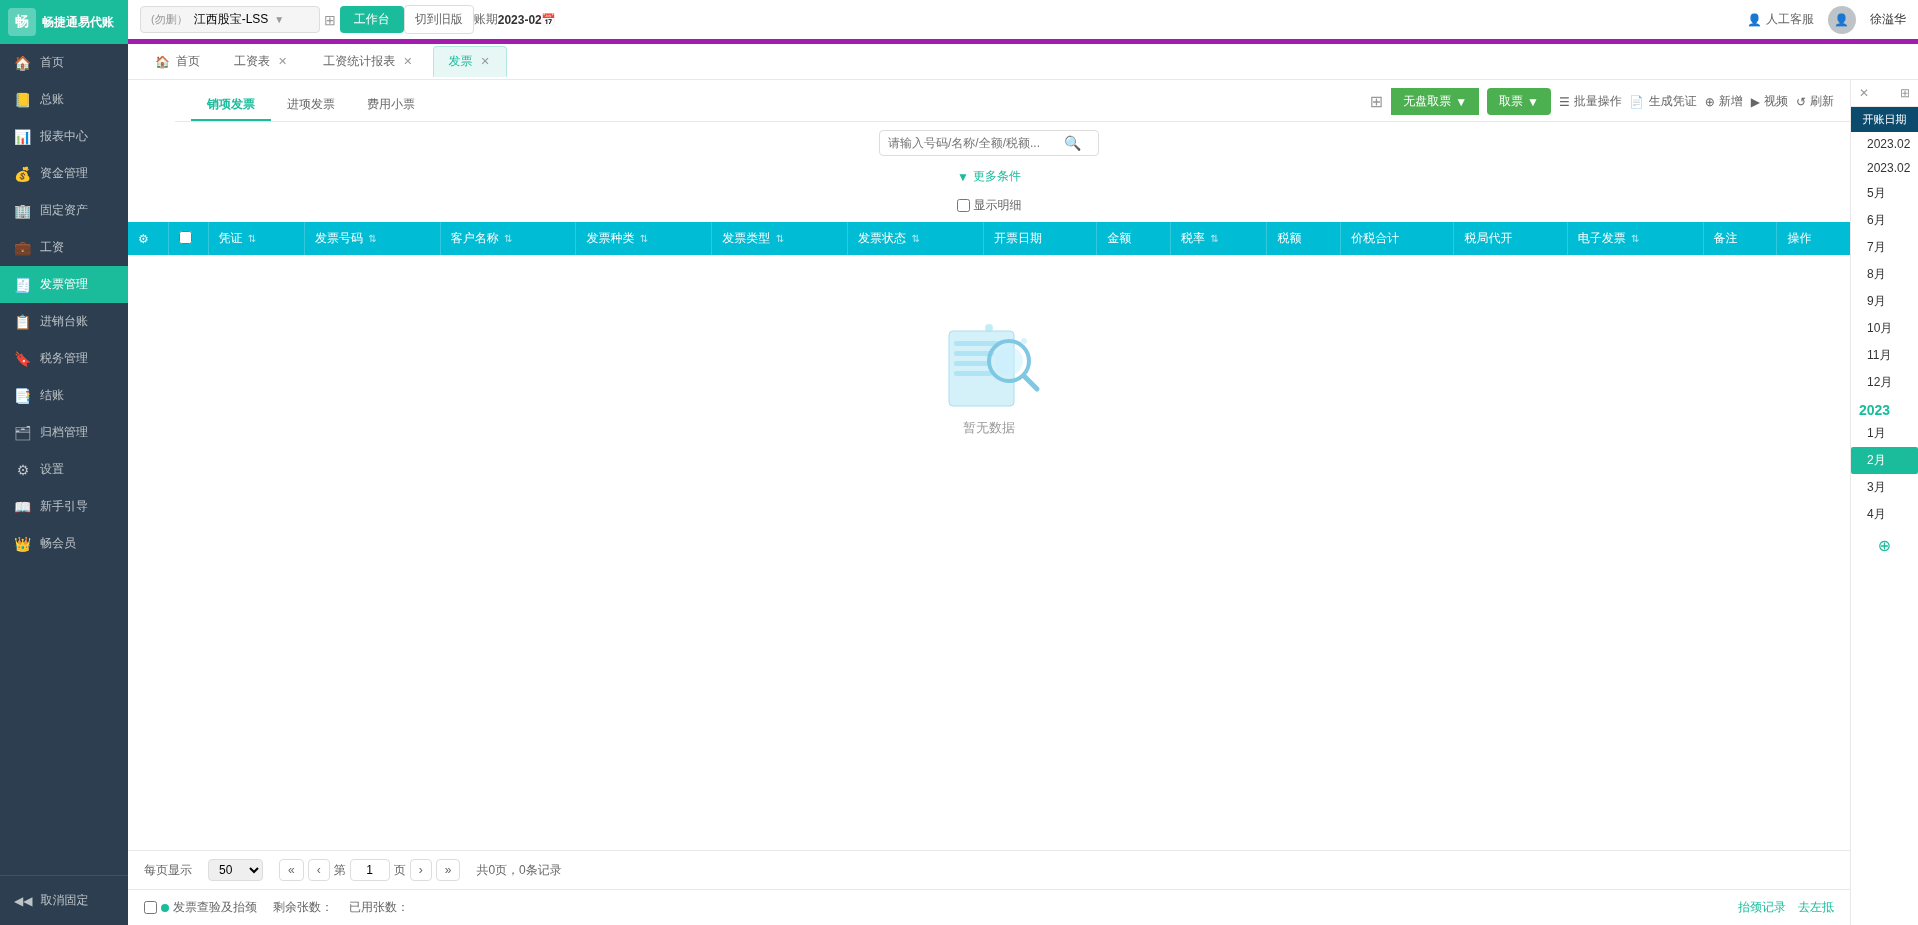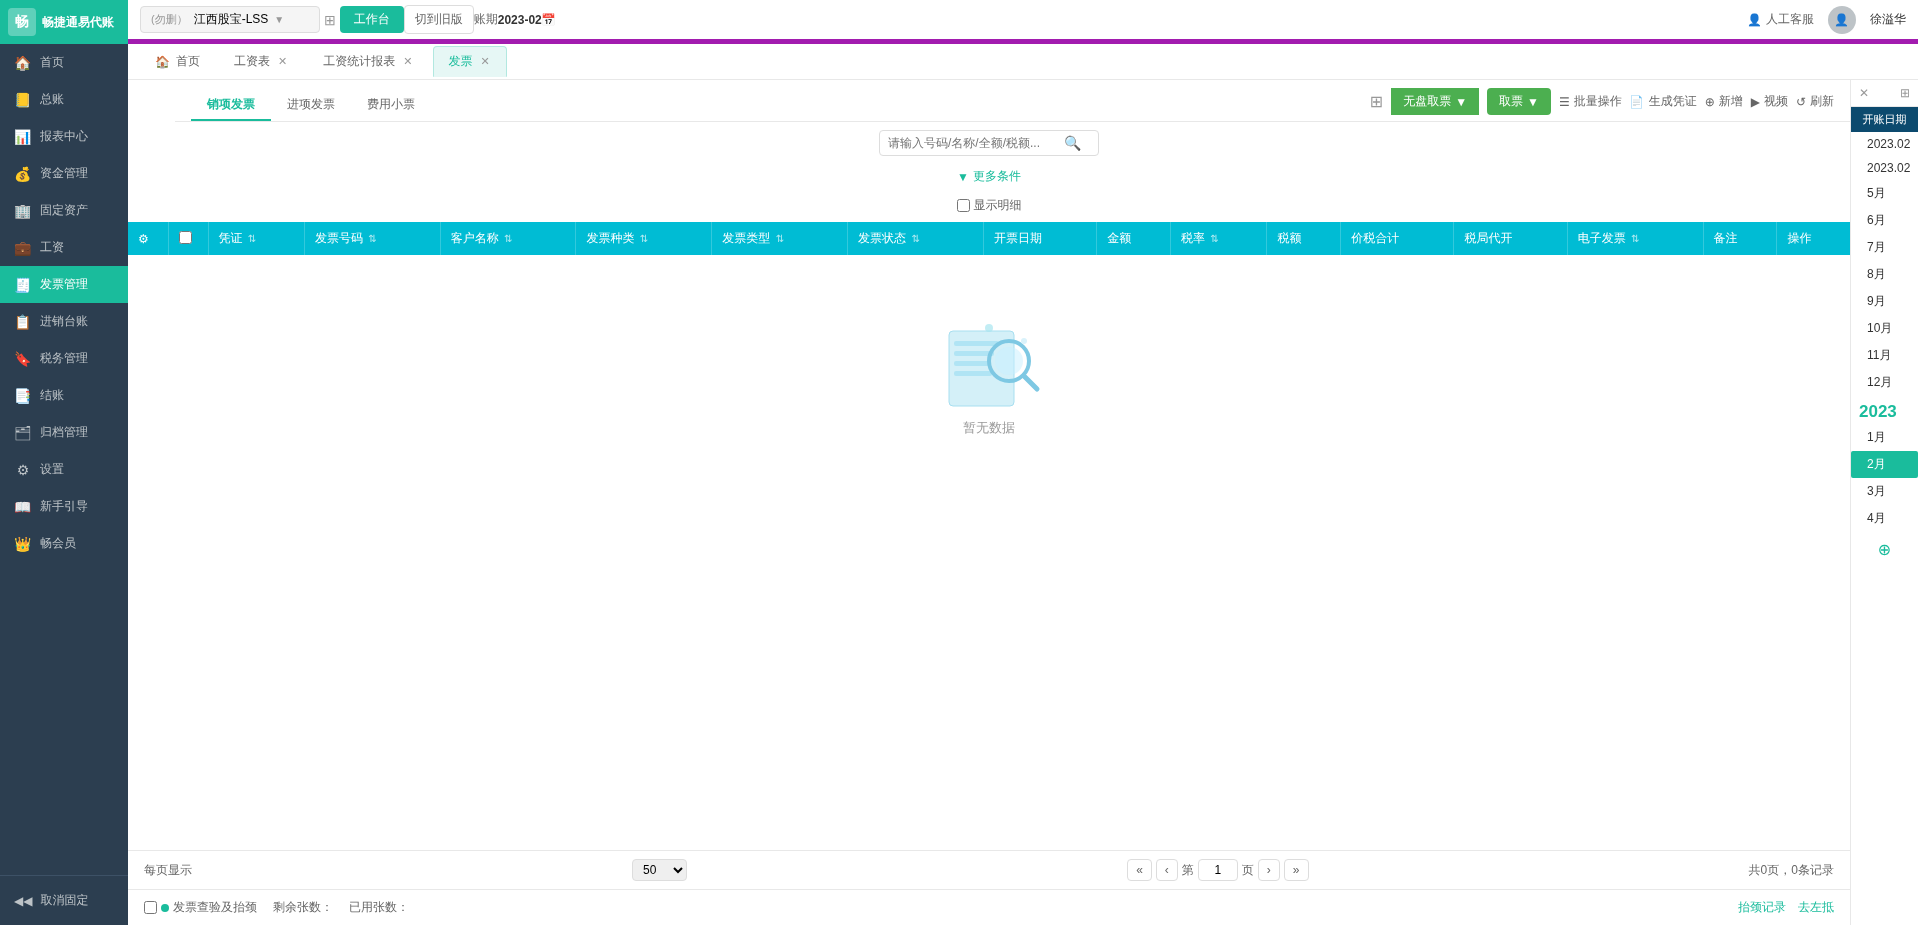--- a/index.html
+++ b/index.html
@@ -314,25 +314,25 @@
       border-right: 1px solid rgba(255,255,255,0.2);
     }
     .data-table thead th:last-child { border-right: none; }
     .col-checkbox { width: 40px; text-align: center; }
     .sort-icon { color: rgba(255,255,255,0.7); font-size: 10px; margin-left: 2px; }
 
     
     .pagination-bar {
       display: flex;
       align-items: center;
-      justify-content: space-between;
+      justify-content: flex-start;
       padding: 8px 16px;
       border-top: 1px solid #e8e8e8;
       background: #fff;
-      gap: 7px;
+      gap: 16px;
       flex-shrink: 0;
     }
     .page-size-label { color: #666; font-size: 12px; }
     .page-size-select {
       border: 1px solid #ddd;
       border-radius: 4px;
       padding: 2px 6px;
       font-size: 12px;
       cursor: pointer;
     }
@@ -387,21 +387,21 @@
       display: flex;
       align-items: center;
       justify-content: space-between;
       padding: 6px 8px;
       border-bottom: 1px solid #e8e8e8;
     }
     .date-panel-close { color: #999; cursor: pointer; font-size: 12px; }
     .date-panel-expand { color: #999; cursor: pointer; font-size: 12px; }
     .year-group { }
     .year-label {
-      font-size: 17px;
+      font-size: 14px;
       color: #666;
       padding: 6px 8px 2px;
       font-weight: bold;
     }
     .year-label.highlight { color: #1abc9c; }
     .month-item {
       padding: 5px 8px 5px 16px;
       font-size: 12px;
       color: #333;
       cursor: pointer;

